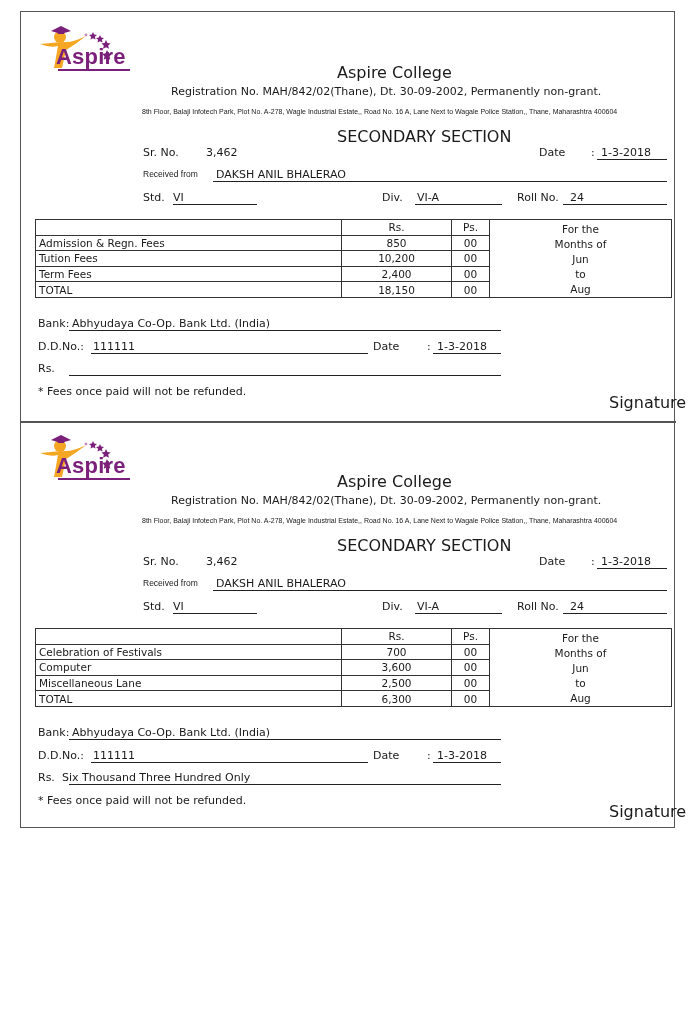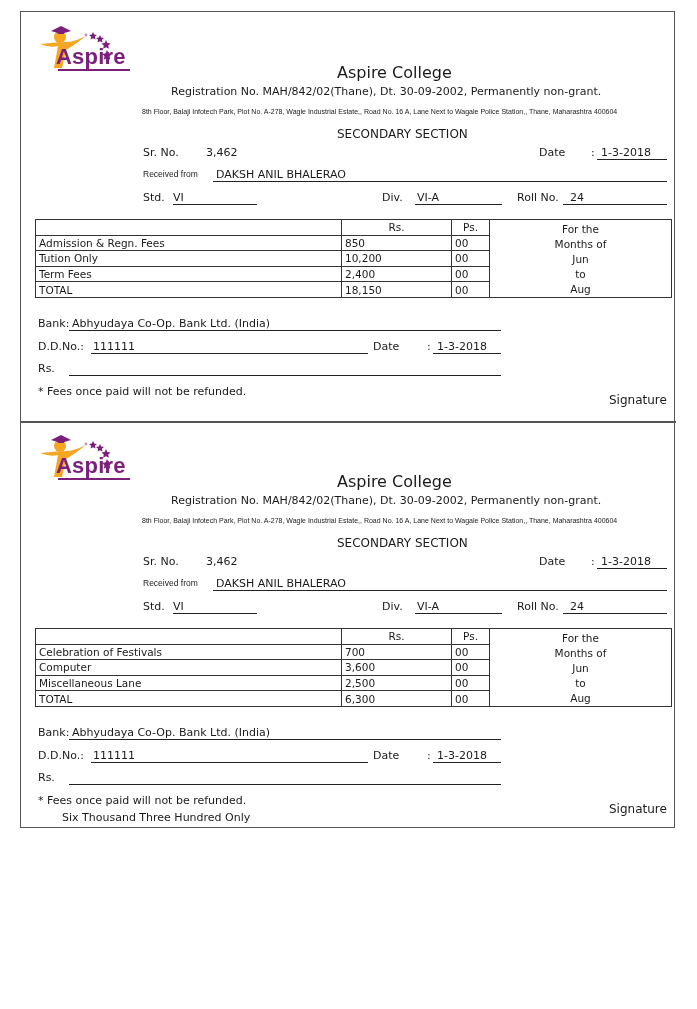--- a/index.html
+++ b/index.html
@@ -2,30 +2,30 @@
 <html><head>
 <meta charset="utf-8">
 <style>
   html, body { margin:0; padding:0; background:#ffffff; }
   body { width:697px; height:1009px; position:relative; font-family:"DejaVu Sans", sans-serif; color:#1a1a1a; overflow:hidden; }
   .frame { position:absolute; left:20px; top:11px; width:655px; height:817px; border:1.5px solid #555; box-sizing:border-box; }
   .divider { position:absolute; left:20px; top:421px; width:656px; height:0; border-top:2px solid #555; }
   .receipt { position:absolute; left:0; width:697px; height:410px; }
   .abs { position:absolute; white-space:nowrap;text-align:center; }
   .t11 { font-size:11px; }
-  .t10 { font-size:12px; }
+  .t10 { font-size:16px; }
   .sm  { font-size:8.5px; font-family:"Liberation Sans", sans-serif; transform-origin:left top; }
   .tiny { font-size:7px; font-family:"Liberation Sans", sans-serif; }
   .uline { position:absolute; height:0; border-top:1px solid #222; }
   .logo { position:absolute; left:36px; top:18px; width:100px; height:60px; }
   .logo-text { position:absolute; left:20px; top:26px; font-family:"Liberation Sans", sans-serif; font-weight:bold; font-size:22px; letter-spacing:0.2px; }
   .logo-bar { position:absolute; left:22px; top:51px; width:72px; height:2px; }
   table.fees { position:absolute; left:35px; top:219px; width:636px; border-collapse:collapse; table-layout:fixed; font-size:10.5px; }
   table.fees td { border:1px solid #333; padding:0 3px; height:14px; line-height:13px; }
-  table.fees td.num { text-align:left; }
+  table.fees td.num { text-align:center; }
   table.fees td.months { text-align:center; vertical-align:top; padding-top:2px; line-height:15px; }
   table.fees tr.hdr td { height:14px; }
   table.fees td.c { text-align:center; }
 </style>
 </head>
 <body>
 
 <div class="frame"></div>
 <div class="divider"></div>
 
@@ -91,21 +91,21 @@
         <div>to</div>
         <div>Aug</div>
       </td>
     </tr>
     <tr>
       <td style="vertical-align:bottom;">Admission &amp; Regn. Fees</td>
       <td class="num" style="vertical-align:bottom;">850</td>
       <td class="num" style="vertical-align:bottom;">00</td>
     </tr>
     <tr>
-      <td>Tution Only</td>
+      <td>Tution Fees</td>
       <td class="num">10,200</td>
       <td class="num">00</td>
     </tr>
     <tr>
       <td>Term Fees</td>
       <td class="num">2,400</td>
       <td class="num">00</td>
     </tr>
     <tr>
       <td style="vertical-align:bottom;">TOTAL</td>
@@ -226,18 +226,18 @@
 
   <div class="abs t11" style="left:38px;top:340px;">D.D.No.:</div>
   <div class="abs t11" style="left:93px;top:340px;">111111</div>
   <div class="uline" style="left:91px;top:353px;width:277px;"></div>
   <div class="abs t11" style="left:373px;top:340px;">Date</div>
   <div class="abs t11" style="left:427px;top:340px;">:</div>
   <div class="abs t11" style="left:437px;top:340px;">1-3-2018</div>
   <div class="uline" style="left:433px;top:353px;width:68px;"></div>
 
   <div class="abs t11" style="left:38px;top:362px;">Rs.</div>
-  <div class="abs t11" style="left:62px;top:362px;margin-top:40px;">Six Thousand Three Hundred Only</div>
+  <div class="abs t11" style="left:62px;top:362px;">Six Thousand Three Hundred Only</div>
   <div class="uline" style="left:69px;top:375px;width:432px;"></div>
 
   <div class="abs t11" style="left:38px;top:385px;">* Fees once paid will not be refunded.</div>
   <div class="abs t10" style="left:609px;top:393px;">Signature</div>
 </div>
 
 </body></html>

